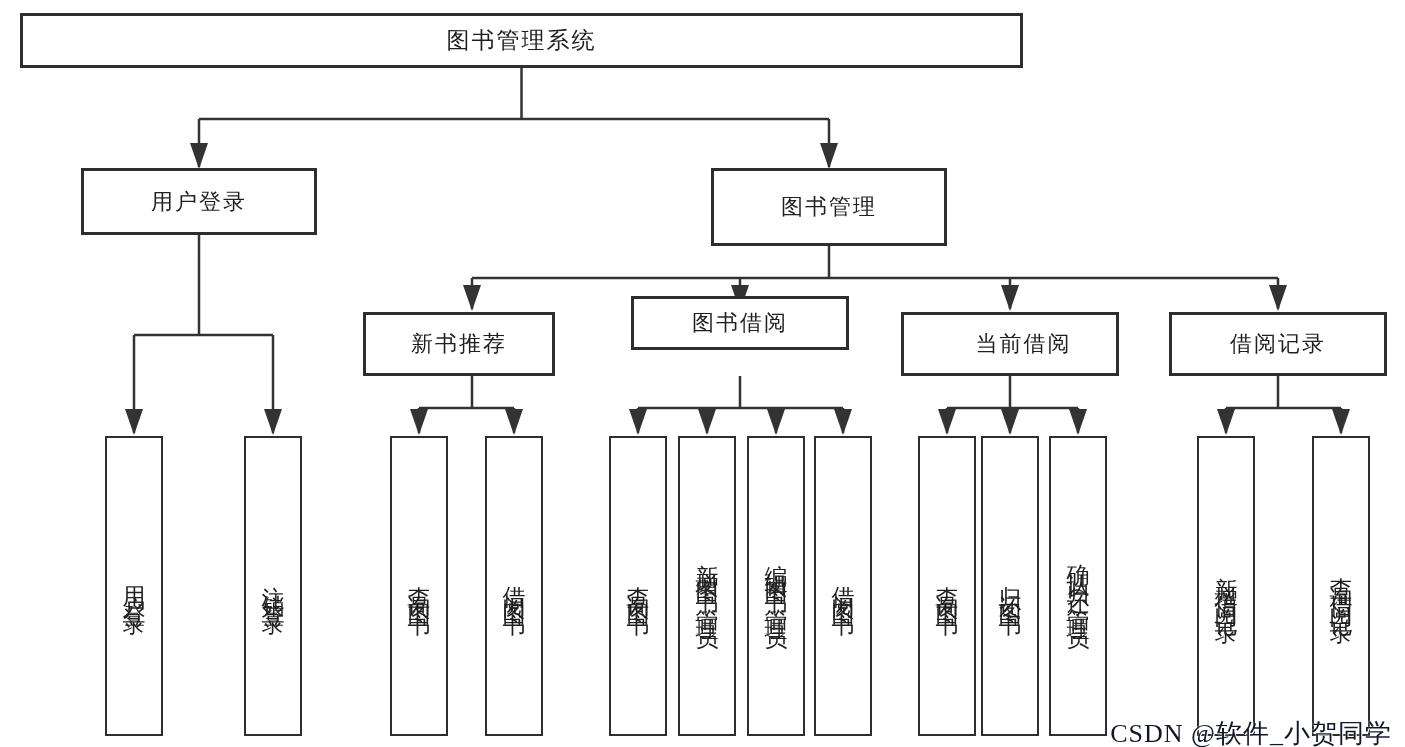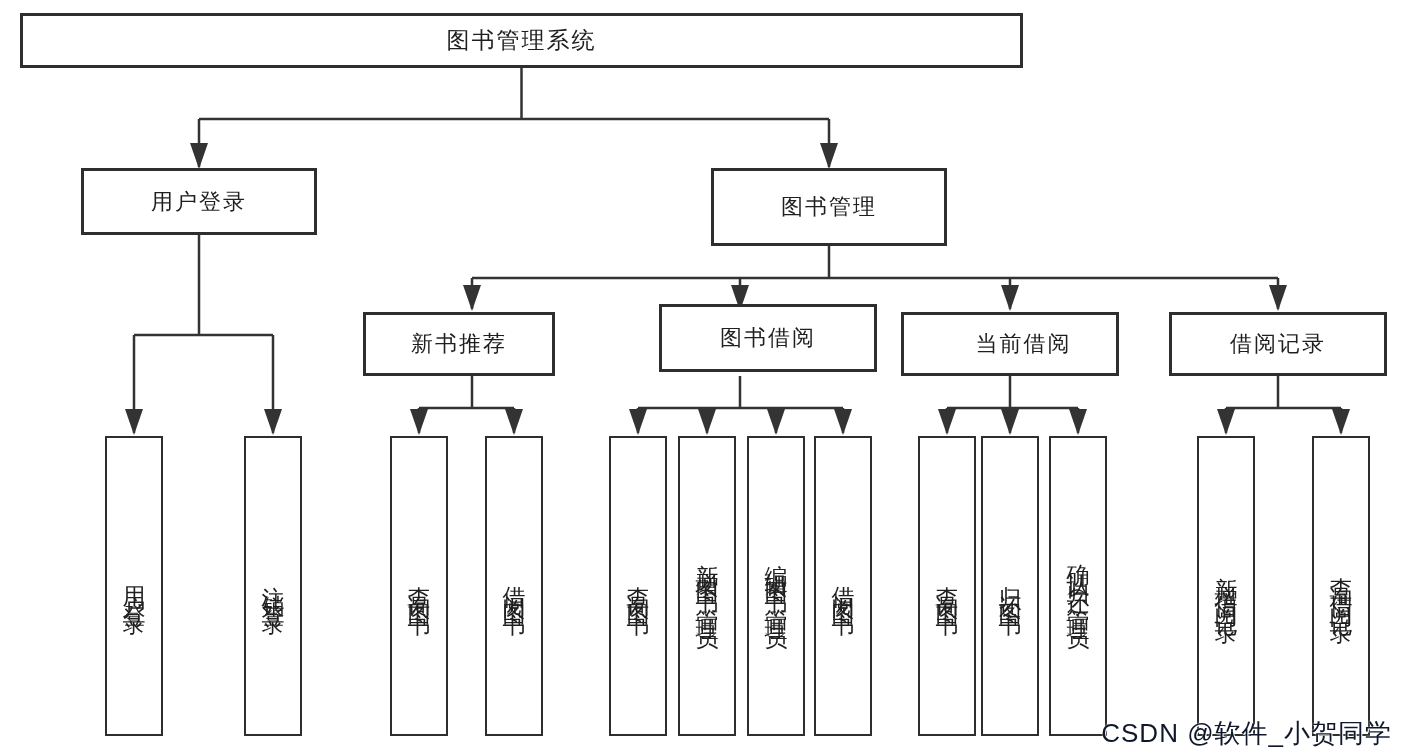--- a/index.html
+++ b/index.html
@@ -1,21 +1,21 @@
 <!DOCTYPE html>
 <html><head>
 <meta charset="utf-8">
 <style>
   html, body { margin: 0; padding: 0; background: #ffffff; }
   #canvas {
     position: relative;
     width: 1405px;
     height: 747px;
     background: #ffffff;
-    font-family: Liberation Sans, sans-serif;
+    font-family: Liberation Serif, serif;
     color: #1f1f1f;
     overflow: hidden;
     border-radius: 30px;
   }
   #connector-layer {
     position: absolute;
     left: 0; top: 0;
     width: 1405px; height: 747px;
     pointer-events: none;
   }
@@ -109,21 +109,21 @@
   <div class="node" style="left:81px; top:168px; width:236px; height:67px;">
     <span class="hlabel">用户登录</span>
   </div>
   <div class="node" style="left:711px; top:168px; width:236px; height:78px;">
     <span class="hlabel">图书管理</span>
   </div>
 
   <div class="node" style="left:363px; top:312px; width:192px; height:64px;">
     <span class="hlabel">新书推荐</span>
   </div>
-  <div class="node" style="left:631px; top:304px; width:218px; height:68px;margin-left:28px;">
+  <div class="node" style="left:631px; top:296px; width:218px; height:54px;">
     <span class="hlabel">图书借阅</span>
   </div>
   <div class="node" style="left:901px; top:312px; width:218px; height:64px;padding-left:27px;">
     <span class="hlabel">当前借阅</span>
   </div>
   <div class="node" style="left:1169px; top:312px; width:218px; height:64px;">
     <span class="hlabel">借阅记录</span>
   </div>
 
   <div class="node leaf" style="left:105px; top:436px; width:58px; height:300px;">

